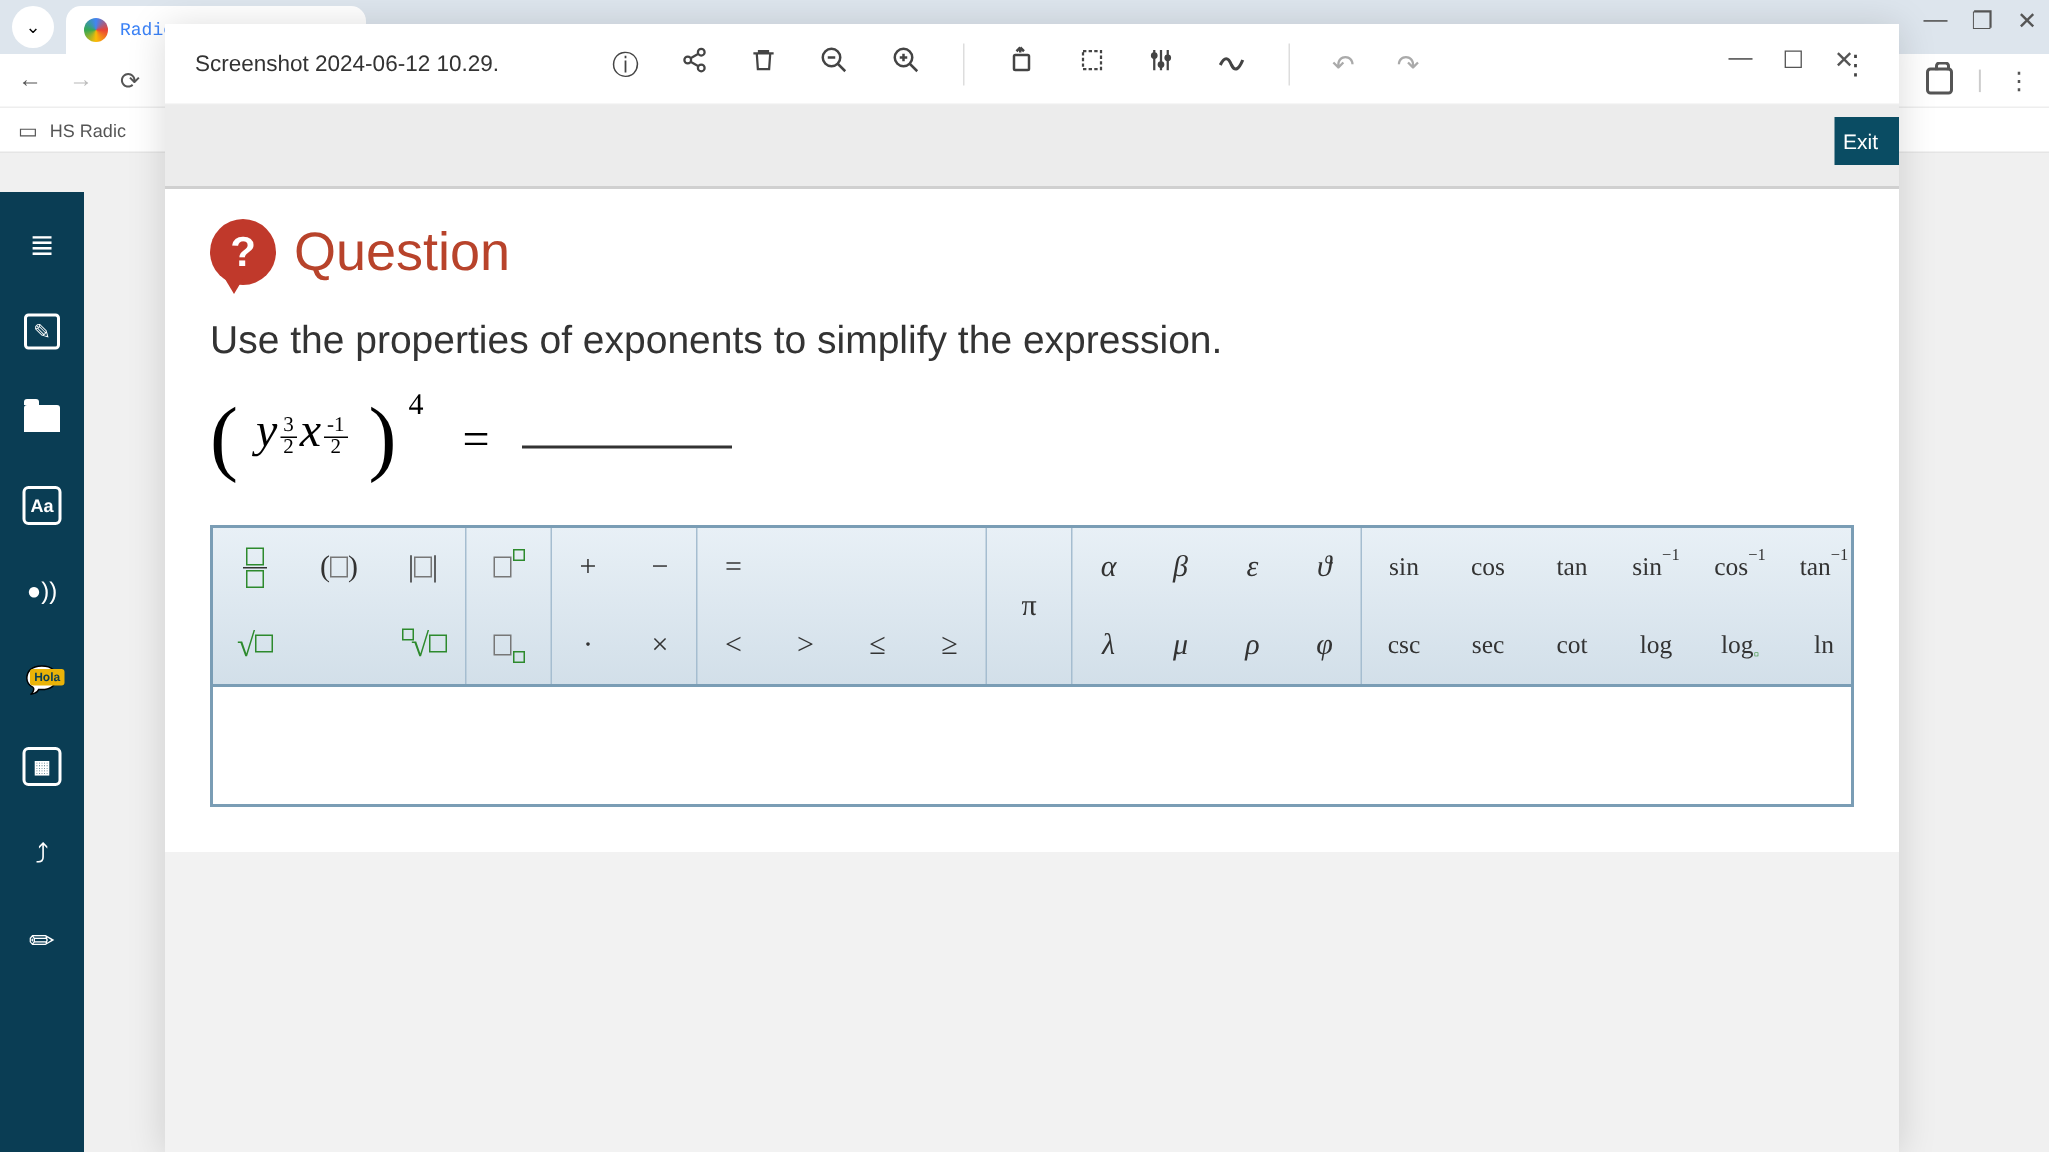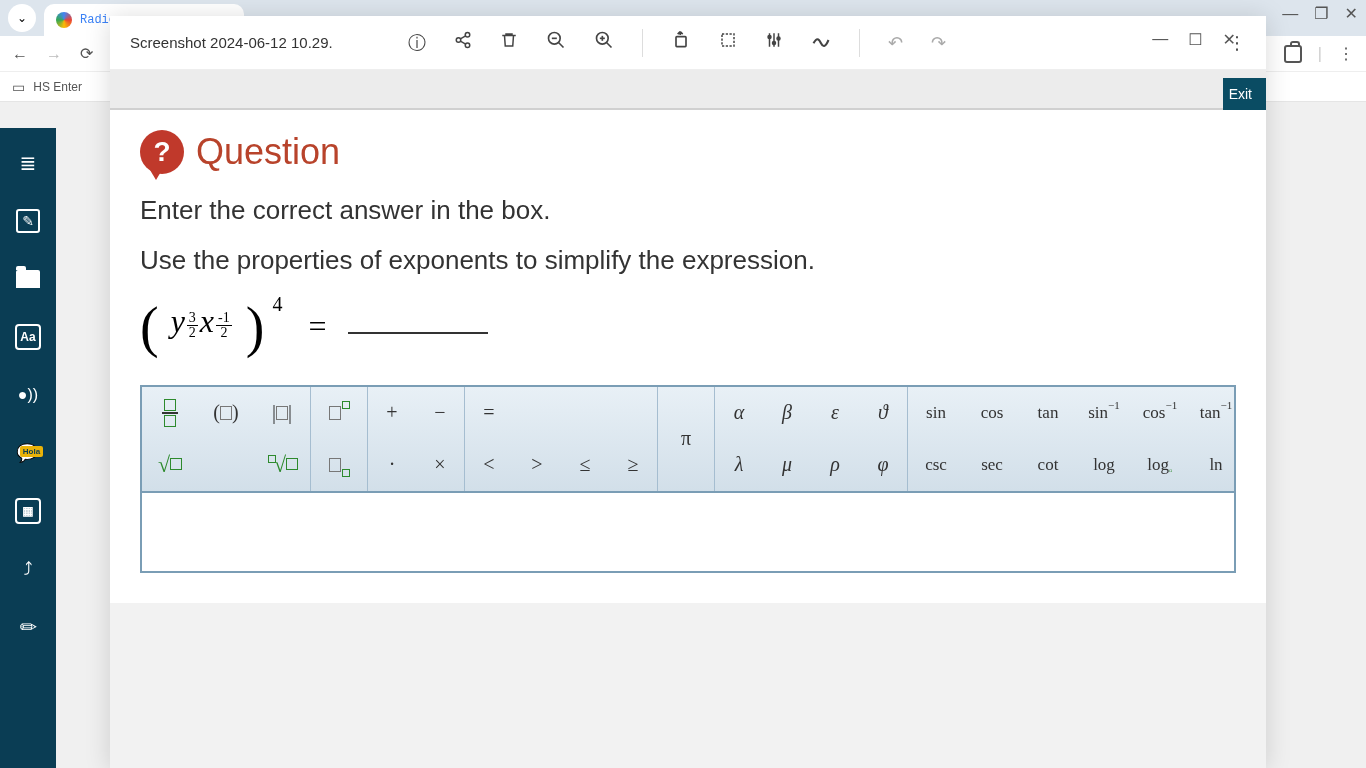--- a/index.html
+++ b/index.html
@@ -43,21 +43,21 @@
 .vt-sep { width: 1px; height: 28px; background: #ddd; }
 .vt-ico { font-size: 18px; cursor: pointer; }
 .vt-right { margin-left: auto; display:flex; gap:16px; align-items:center;}
 .viewer-win-controls { position: absolute; top: 28px; right: 18px; display:flex; gap:20px; color:#555; z-index:60;}
 .viewer-win-controls span { font-size:16px;}
 
 
 .viewer-content { flex: 1; background: #f2f2f2; overflow: hidden; position: relative; }
 
 
-.page-top-band { height: 40px; background: #ececec; border-bottom: 2px solid #d0d0d0; position: relative; }
+.page-top-band { height: 56px; background: #ececec; border-bottom: 2px solid #d0d0d0; position: relative; }
 .exit-btn { position: absolute; right: 0; top: 8px; background: #0a4c63; color: #fff; padding: 8px 14px 8px 6px; font-size: 14px; }
 .page-title-band { height: 62px; background: #e9e9e9; display: flex; align-items: center; padding-left: 0; font-size: 30px; color: #555; font-weight: 300; }
 .content-panel { background: #fff; margin: 0 0 0 0; padding: 20px 30px 30px 30px; }
 .q-header { display: flex; align-items: center; gap: 12px; margin-bottom: 18px; }
 .q-icon { width: 44px; height: 44px; background: #c0392b; border-radius: 50%; color: #fff; font-size: 28px; font-weight: bold; display: flex; align-items: center; justify-content: center; position: relative; }
 .q-icon::after { content: ''; position: absolute; bottom: -6px; left: 10px; width: 0; height: 0; border-left: 6px solid transparent; border-right: 6px solid transparent; border-top: 10px solid #c0392b; }
 .q-heading { font-size: 36px; color: #b8432b; font-weight: 400; }
 .q-text { font-size: 26px; color: #333; margin-bottom: 14px; line-height: 1.4; }
 
 
@@ -114,21 +114,21 @@
   <span class="nav-ico">⟳</span>
   <div class="right">
     <span class="ext-ico"></span>
     <span style="color:#ccc">|</span>
     <span>⋮</span>
   </div>
 </div>
 
 <div class="bookmarks-bar">
   <span class="bm-ico">▭</span>
-  <span>HS Enter</span>
+  <span>HS Radic</span>
 </div>
 
 <div class="workspace">
 
   <div class="left-sidebar">
     <div class="sb-item">≣</div>
     <div class="sb-item">
         <span style="border:2px solid #fff; border-radius:3px; padding:2px 4px; font-size:14px;">✎</span>
       </div>
     <div class="sb-item">
@@ -220,21 +220,20 @@
     <div class="page-top-band">
       <div class="exit-btn">Exit</div>
     </div>
 
 
     <div class="content-panel">
       <div class="q-header">
         <div class="q-icon">?</div>
         <div class="q-heading">Question</div>
       </div>
-      <div class="q-text">Enter the correct answer in the box.</div>
       <div class="q-text">Use the properties of exponents to simplify the expression.</div>
 
       <div class="math-expr">
         <span class="paren">(</span>
         <span style="position:relative;">
           <span>y</span><span class="frac">
               <span class="num">3</span>
               <span class="den">2</span>
             </span><span>x</span><span class="frac">
               <span class="num"><span>-</span><span>1</span></span>

